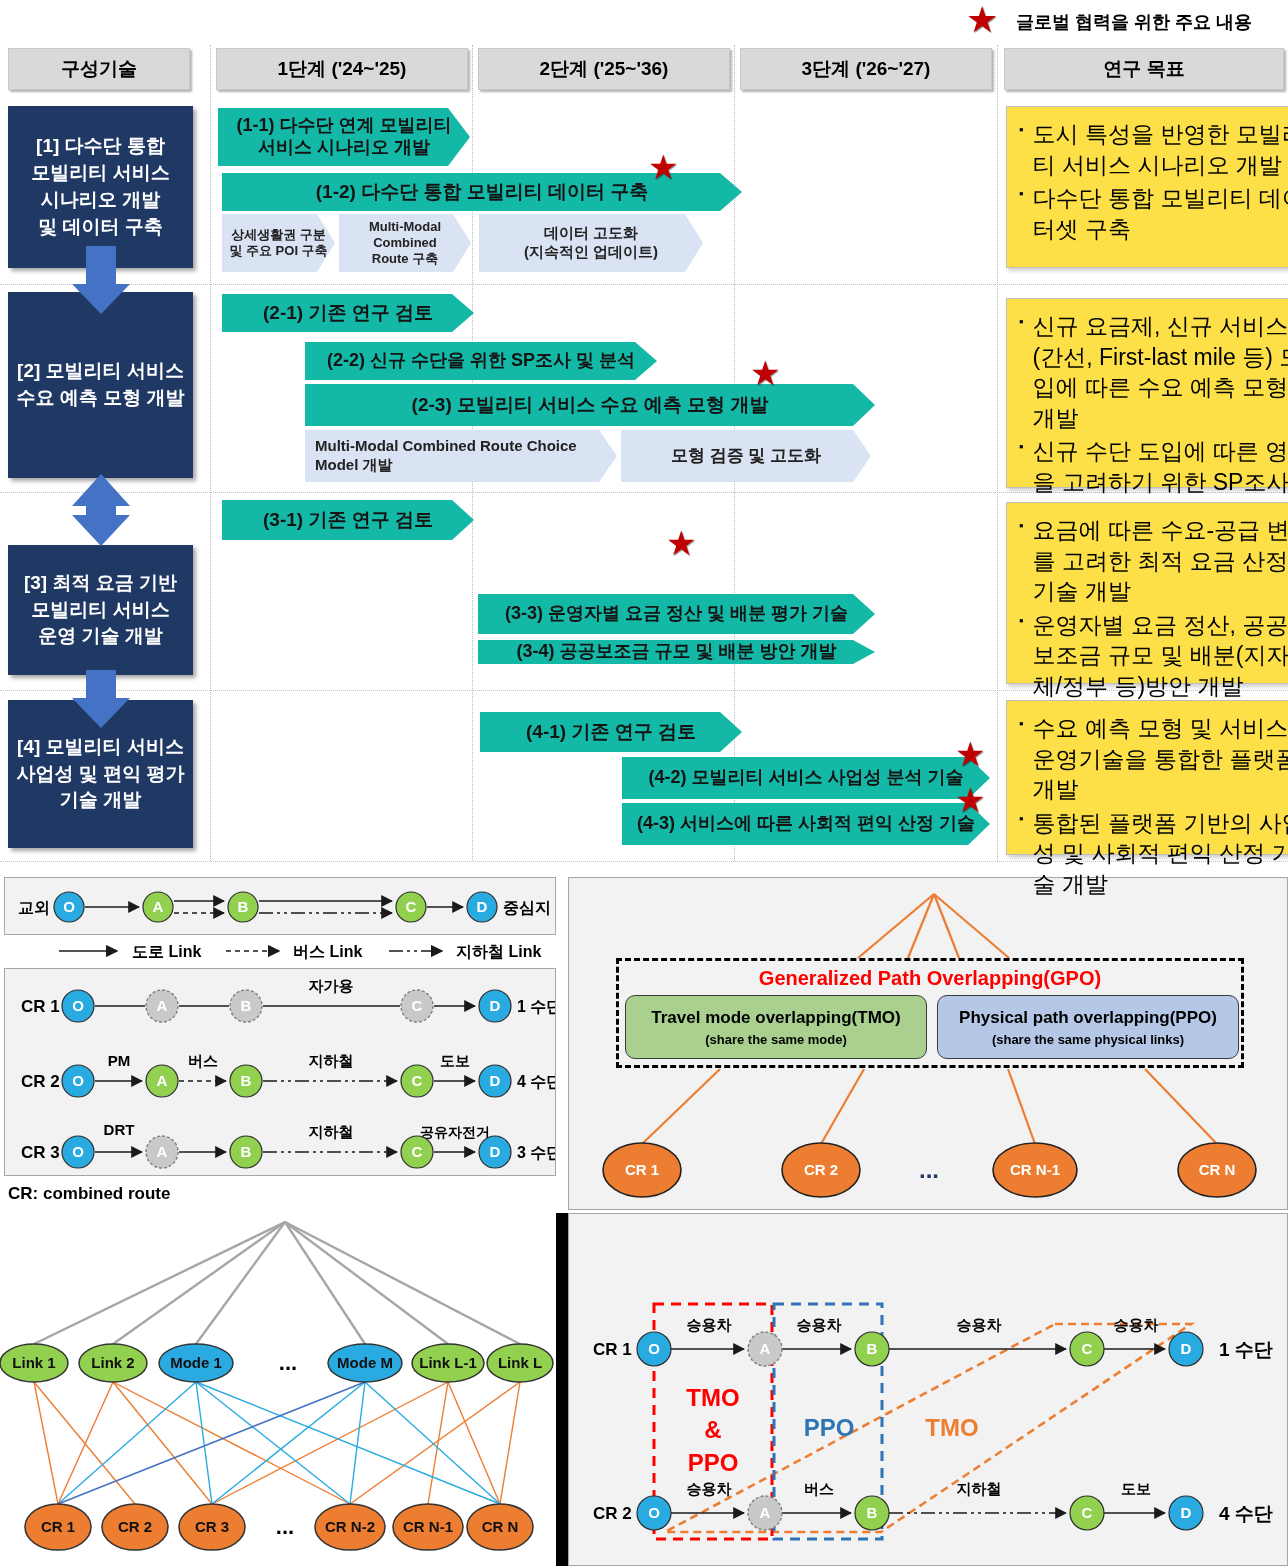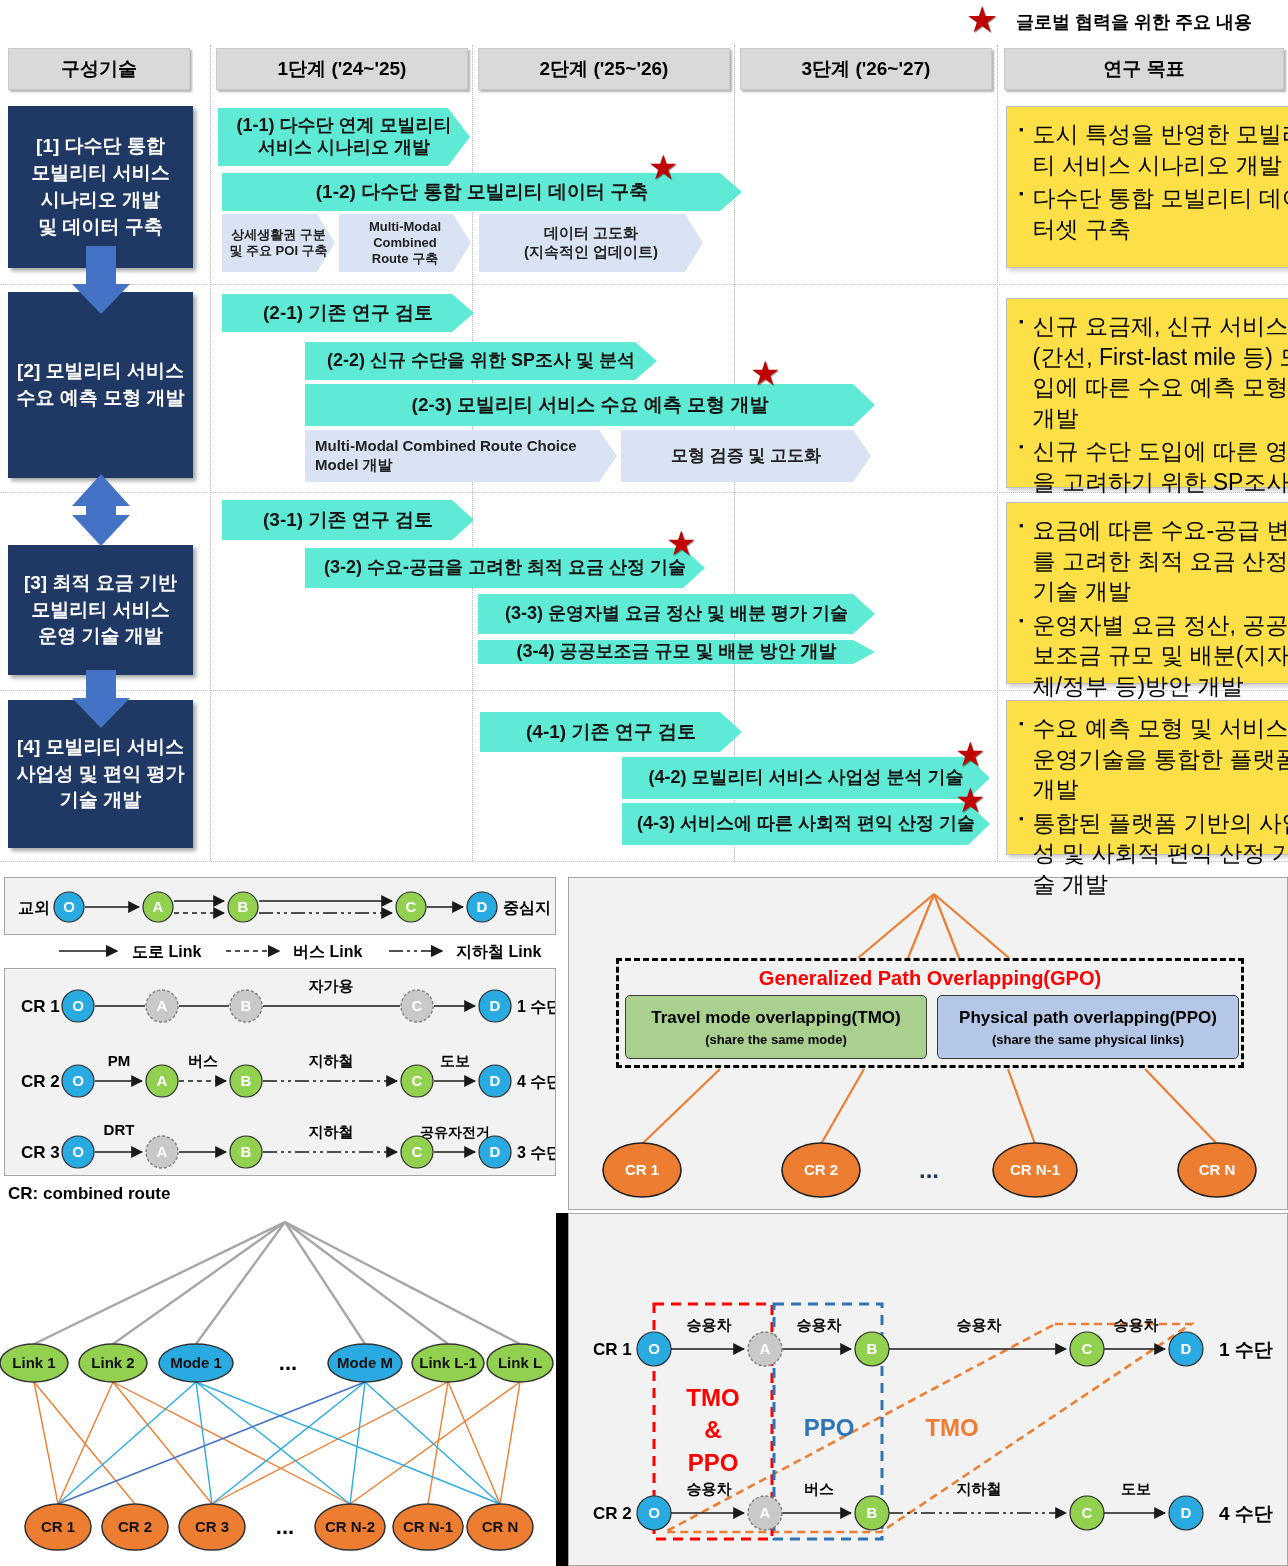--- a/index.html
+++ b/index.html
@@ -7,40 +7,40 @@
   #stage{position:relative;width:1288px;height:1566px;background:#fff;overflow:hidden;}
   .abs{position:absolute;}
   .pre{white-space:pre-line;}
   
   .hdr{position:absolute;top:48px;height:42px;background:#d9d9d9;border:1px solid #c9c9c9;
        box-shadow:2px 2px 2px rgba(0,0,0,.3);display:flex;align-items:center;justify-content:center;
        font-weight:bold;font-size:19px;box-sizing:border-box;}
   .navy{position:absolute;left:8px;width:185px;background:#1f3864;color:#fff;font-weight:bold;
         font-size:19px;line-height:1.42;display:flex;align-items:center;justify-content:center;
         text-align:center;box-shadow:3px 3px 4px rgba(0,0,0,.35);z-index:2;}
-  .bar{position:absolute;background:#5eead4;display:flex;align-items:center;justify-content:center;
+  .bar{position:absolute;background:#14b8a6;display:flex;align-items:center;justify-content:center;
        font-weight:bold;color:#141414;text-align:center;line-height:1.2;z-index:3;
        clip-path:polygon(0 0,calc(100% - 22px) 0,100% 50%,calc(100% - 22px) 100%,0 100%);}
   .sub{position:absolute;background:#dae3f3;display:flex;align-items:center;justify-content:center;
        font-weight:bold;color:#222;text-align:center;line-height:1.25;z-index:3;
        clip-path:polygon(0 0,calc(100% - 18px) 0,100% 50%,calc(100% - 18px) 100%,0 100%);}
   .star{position:absolute;color:#c00000;font-size:34px;line-height:1;z-index:6;
         text-shadow:1px 1px 1px rgba(0,0,0,.45);}
   .goal{position:absolute;left:1006px;width:318px;background:#fde047;border:1px solid #bdbdbd;
         box-shadow:2px 3px 4px rgba(0,0,0,.18);padding:12px 8px 8px 12px;box-sizing:border-box;
         font-size:23px;line-height:1.33;z-index:3;}
   .gi{display:flex;margin-bottom:3px;}
   .gi::before{content:"▪";margin-right:9px;font-size:13px;line-height:1.75;}
   .vline{position:absolute;width:0;border-left:1px dotted #b8b8b8;z-index:0;}
   .hline{position:absolute;height:0;border-top:1px dotted #c4c4c4;z-index:0;}
   
   .panel{position:absolute;background:#f2f2f2;border:1px solid #a6a6a6;box-sizing:border-box;}
   .dashedbox{position:absolute;border:3px dashed #000;box-sizing:border-box;z-index:2;}
   .gpo-title{position:absolute;width:100%;text-align:center;color:#ff0000;font-weight:bold;font-size:20px;}
-  .ovl-box{position:absolute;border:1.5px solid #3b3b3b;border-radius:5px;display:flex;
+  .ovl-box{position:absolute;border:1.5px solid #3b3b3b;border-radius:10px;display:flex;
            flex-direction:column;align-items:center;justify-content:center;z-index:3;text-align:center;}
   .ovl-box .t1{font-weight:bold;font-size:17px;}
   .ovl-box .t2{font-weight:bold;font-size:13px;margin-top:4px;}
   .lblbig{position:absolute;font-weight:bold;font-size:24px;text-align:center;line-height:1.35;z-index:4;}
   svg{display:block;position:absolute;top:0;left:0;}
   text{font-family:"Liberation Sans","DejaVu Sans",sans-serif;}
 </style>
 </head>
 <body>
 
@@ -55,21 +55,21 @@
     <div class="hline" style="left:0;top:284px;width:1288px;"></div>
     <div class="hline" style="left:0;top:492px;width:1288px;"></div>
     <div class="hline" style="left:0;top:690px;width:1288px;"></div>
     <div class="hline" style="left:0;top:861px;width:1288px;"></div>
 
     <span class="star" style="left:966px;top:2px;font-size:36px;">★</span>
     <span class="abs" style="left:1016px;top:10px;font-weight:bold;font-size:18px;">글로벌 협력을 위한 주요 내용</span>
 
     <div class="hdr" style="left:8px;width:182px;">구성기술</div>
     <div class="hdr" style="left:216px;width:252px;">1단계 ('24~'25)</div>
-    <div class="hdr" style="left:478px;width:252px;">2단계 ('25~'26)</div>
+    <div class="hdr" style="left:478px;width:252px;">2단계 ('25~'36)</div>
     <div class="hdr" style="left:740px;width:252px;">3단계 ('26~'27)</div>
     <div class="hdr" style="left:1004px;width:280px;">연구 목표</div>
 
     <div class="navy pre" style="top:106px;height:162px;">[1] 다수단 통합
 모빌리티 서비스
 시나리오 개발
 및 데이터 구축</div>
     <div class="navy pre" style="top:292px;height:186px;">[2] 모빌리티 서비스
 수요 예측 모형 개발</div>
     <div class="navy pre" style="top:545px;height:130px;">[3] 최적 요금 기반
@@ -105,21 +105,20 @@
 
     <div class="bar" style="left:222px;top:294px;width:252px;height:38px;font-size:19px;">(2-1) 기존 연구 검토</div>
     <div class="bar" style="left:305px;top:342px;width:352px;height:38px;font-size:18px;">(2-2) 신규 수단을 위한 SP조사 및 분석</div>
     <div class="bar" style="left:305px;top:384px;width:570px;height:42px;font-size:19px;">(2-3) 모빌리티 서비스 수요 예측 모형 개발</div>
     <span class="star" style="left:750px;top:356px;">★</span>
     <div class="sub pre" style="left:305px;top:430px;width:312px;height:52px;font-size:15px;justify-content:flex-start;text-align:left;padding-left:10px;box-sizing:border-box;">Multi-Modal Combined Route Choice
 Model 개발</div>
     <div class="sub" style="left:621px;top:430px;width:250px;height:52px;font-size:17px;">모형 검증 및 고도화</div>
 
     <div class="bar" style="left:222px;top:500px;width:252px;height:40px;font-size:19px;">(3-1) 기존 연구 검토</div>
-    <div class="bar" style="left:305px;top:548px;width:400px;height:40px;font-size:18px;">(3-2) 수요-공급을 고려한 최적 요금 산정 기술</div>
     <span class="star" style="left:666px;top:526px;">★</span>
     <div class="bar" style="left:478px;top:594px;width:397px;height:40px;font-size:18px;">(3-3) 운영자별 요금 정산 및 배분 평가 기술</div>
     <div class="bar" style="left:478px;top:640px;width:397px;height:24px;font-size:18px;">(3-4) 공공보조금 규모 및 배분 방안 개발</div>
 
     <div class="bar" style="left:480px;top:712px;width:262px;height:40px;font-size:19px;">(4-1) 기존 연구 검토</div>
     <div class="bar" style="left:622px;top:757px;width:368px;height:42px;font-size:18px;">(4-2) 모빌리티 서비스 사업성 분석 기술</div>
     <span class="star" style="left:955px;top:737px;">★</span>
     <div class="bar" style="left:622px;top:803px;width:368px;height:42px;font-size:18px;">(4-3) 서비스에 따른 사회적 편익 산정 기술</div>
     <span class="star" style="left:955px;top:783px;">★</span>
 

